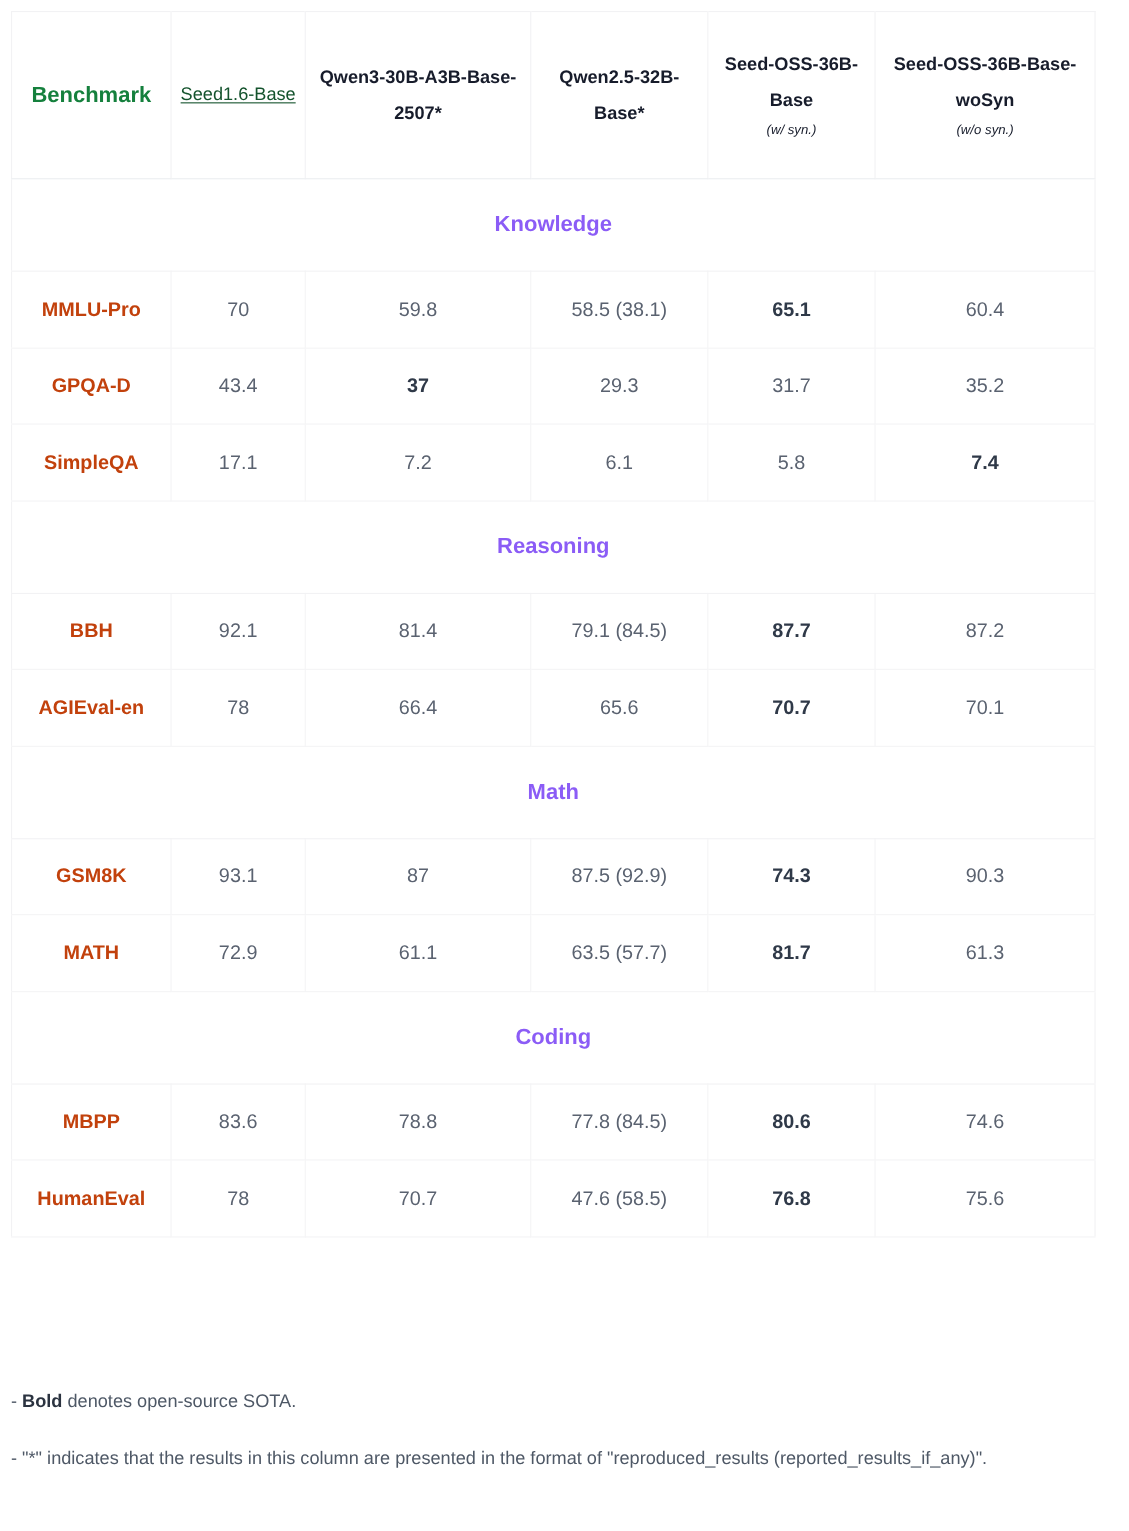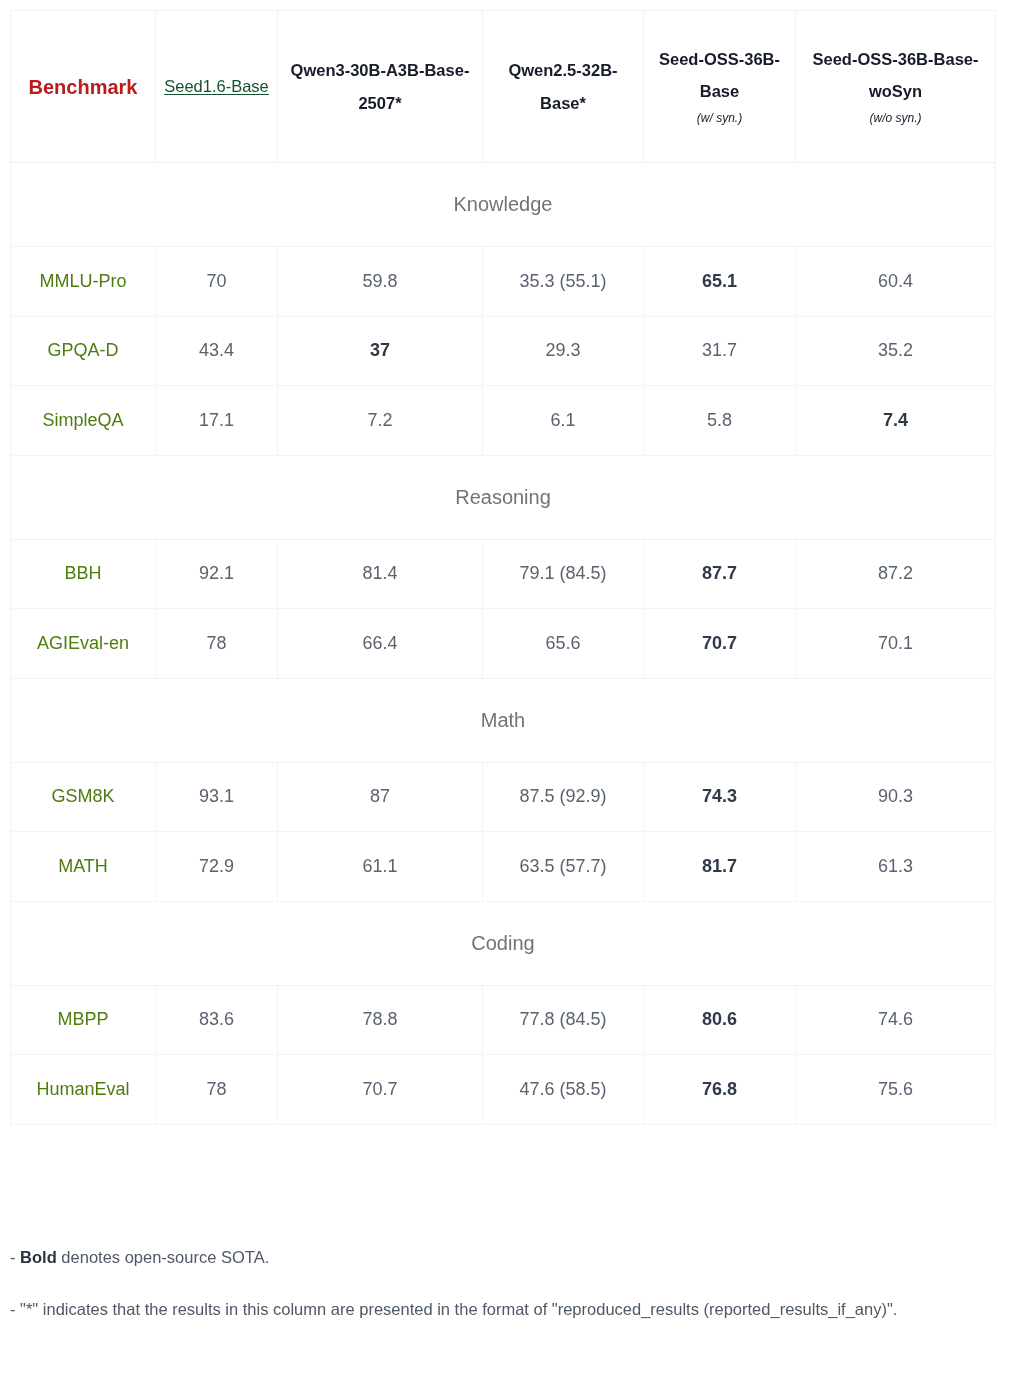--- a/index.html
+++ b/index.html
@@ -58,21 +58,21 @@
     font-weight: 700;
     color: #171c2b;
     font-size: 16.5px;
     line-height: 1.95;
   }
   thead th:last-child { border-right: none; }
 
   th.bench-head {
     font-size: 20px;
     font-weight: 700;
-    color: #b91c1c;
+    color: #15803d;
     text-align: center;
     line-height: 1.3;
   }
 
   th.col-head .hlink {
     font-weight: 400;
     color: #14532d;
     text-decoration: underline;
     text-underline-offset: 2px;
   }
@@ -82,62 +82,63 @@
     font-style: italic;
     color: #171c2b;
     font-size: 12px;
   }
 
   
   tr.section-row td {
     height: 84px;
     text-align: center;
     vertical-align: middle;
-    font-weight: 400;
+    font-weight: 700;
     font-size: 20px;
-    color: #737373;
+    color: #8b5cf6;
     border-bottom: 1px solid #f2f2f4;
     border-top: none;
     padding: 0;
   }
 
   
   tr.data-row { height: 69.5px; }
   tr.data-row td {
     border-right: 1px solid #f4f4f6;
     border-bottom: 1px solid #f4f4f6;
     text-align: center;
     vertical-align: middle;
     font-size: 18px;
     color: #5a6270;
     font-weight: 400;
     padding: 4px 6px;
   }
   tr.data-row td:last-child { border-right: none; }
   tr.data-row td.bench-name {
-    color: #4d7c0f;
+    color: #c2410c;
     font-size: 18px;
+    font-weight: bold;
   }
   tr.data-row td.bold-val {
     font-weight: 700;
     color: #2f3948;
   }
 
   
   .notes {
     position: absolute;
     left: 10px;
     top: 1245px;
     width: 1000px;
     font-size: 16.5px;
     color: #4e5866;
     line-height: 1.55;
   }
   .notes p {
-    margin: 0 0 26px 0;
+    margin: 17px 0 26px 0;
   }
   .notes b { color: #2b3340; font-weight: 700; }
 </style>
 </head>
 <body>
 
 <div class="page">
 
   <div class="table-wrap">
     <table class="bench">
@@ -168,21 +169,21 @@
         </tr>
       </thead>
       <tbody id="table-body">
           <tr class="section-row">
             <td colspan="6">Knowledge</td>
           </tr>
           <tr class="data-row">
             <td class="bench-name">MMLU-Pro</td>
             <td>70</td>
             <td>59.8</td>
-            <td>35.3 (55.1)</td>
+            <td>58.5 (38.1)</td>
             <td class="bold-val">65.1</td>
             <td>60.4</td>
           </tr>
           <tr class="data-row">
             <td class="bench-name">GPQA-D</td>
             <td>43.4</td>
             <td class="bold-val">37</td>
             <td>29.3</td>
             <td>31.7</td>
             <td>35.2</td>

